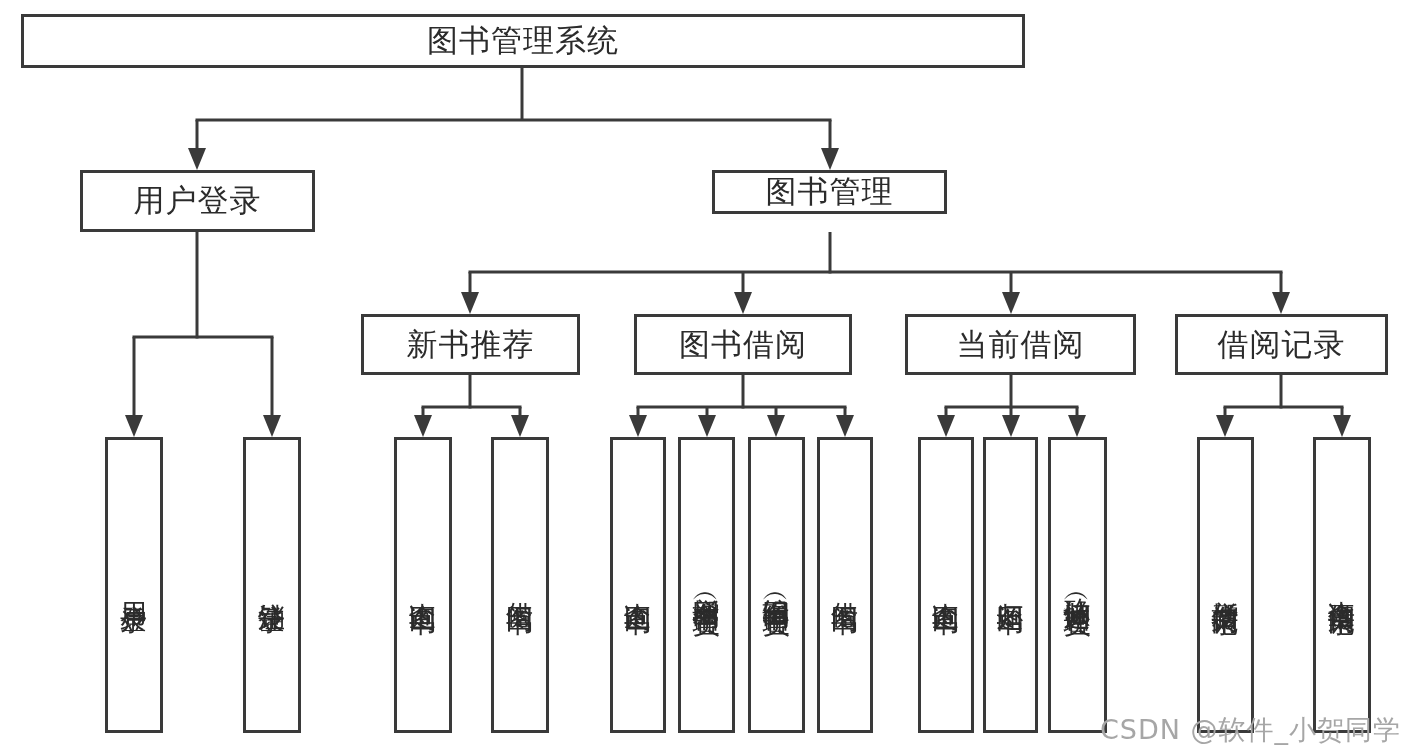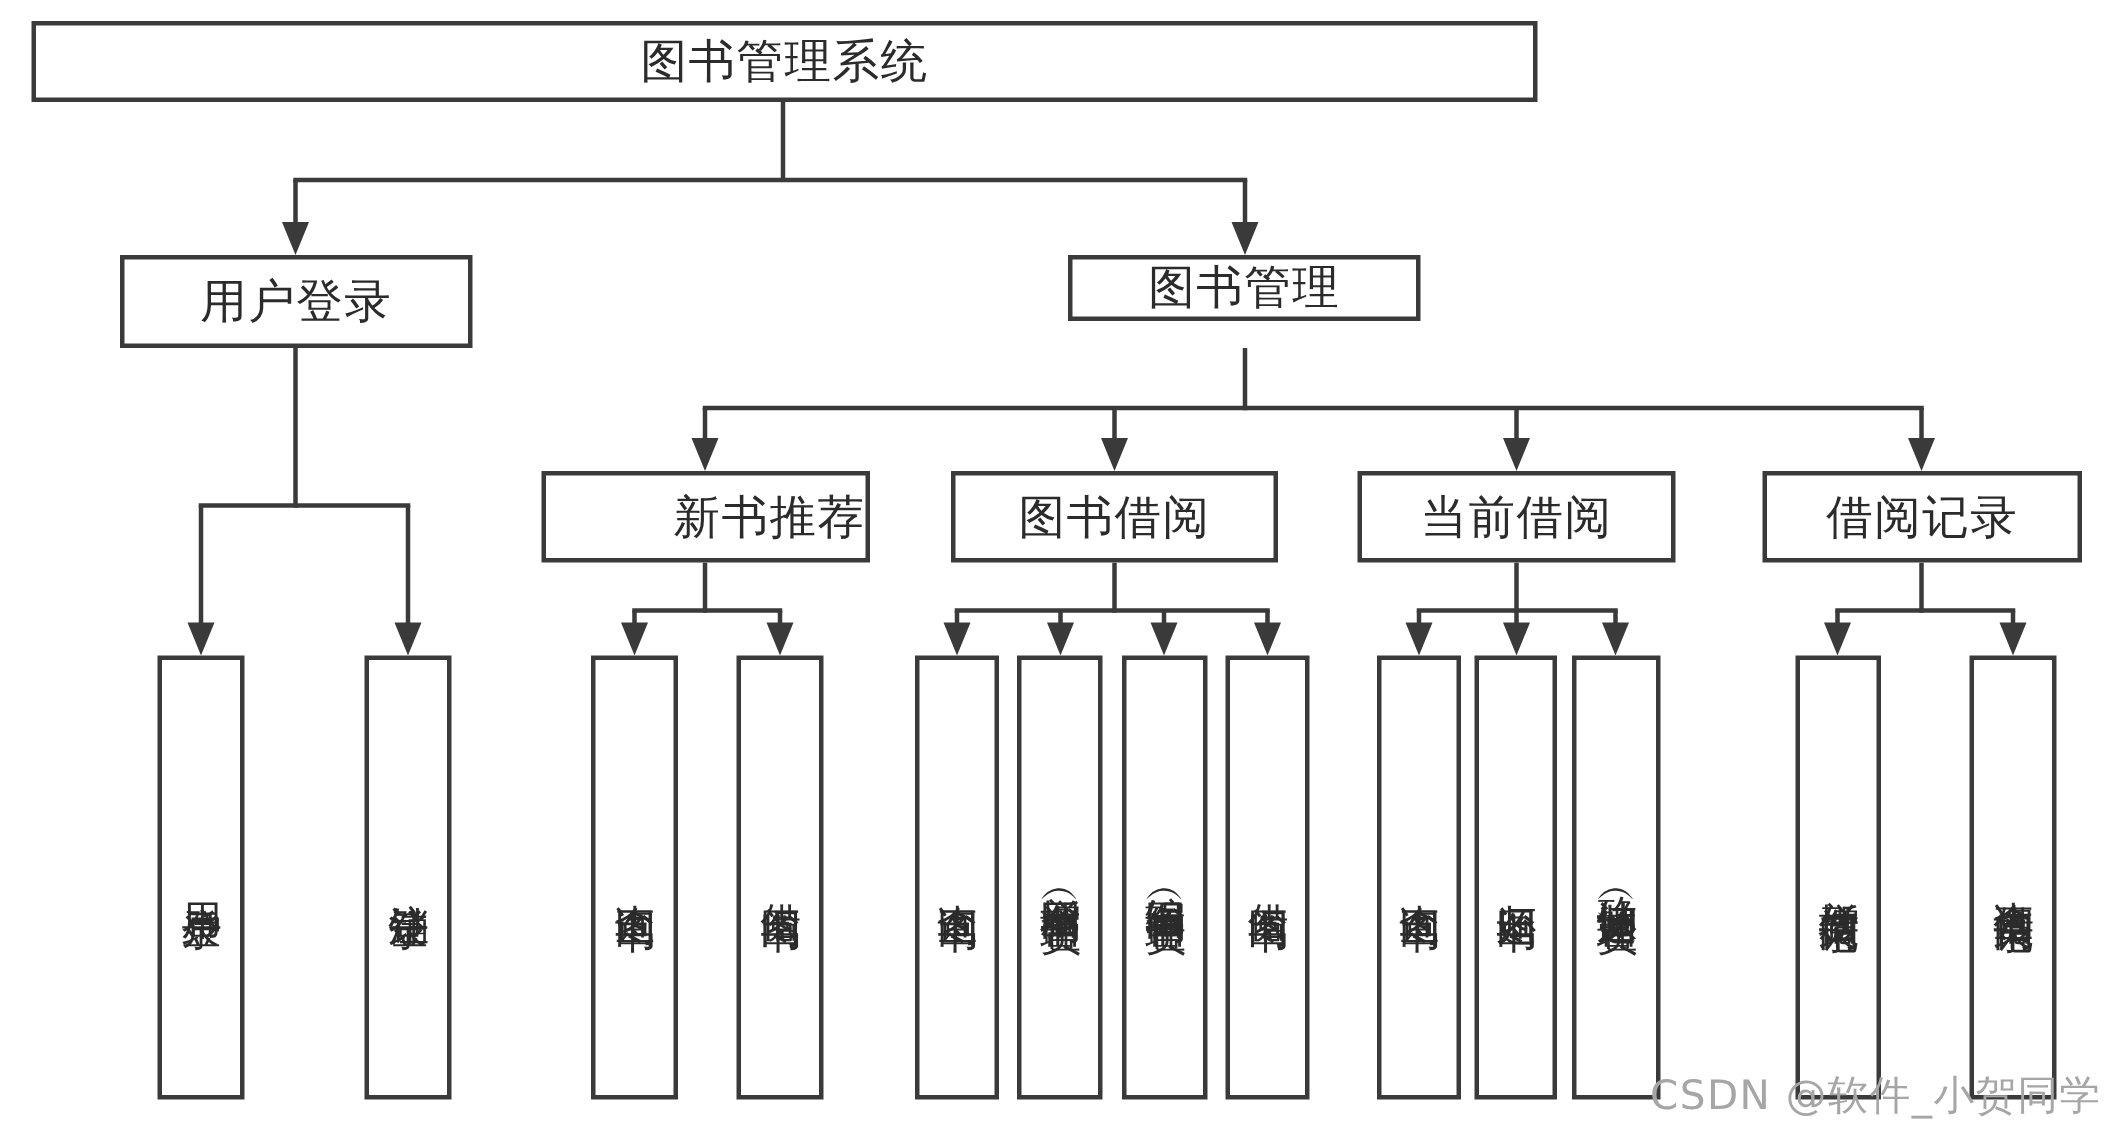--- a/index.html
+++ b/index.html
@@ -125,27 +125,27 @@
     <span>图书管理系统</span>
   </div>
 
   <div class="box box-h" style="left:80px; top:170px; width:235px; height:62px;">
     <span>用户登录</span>
   </div>
   <div class="box box-h" style="left:712px; top:170px; width:235px; height:44px;">
     <span>图书管理</span>
   </div>
 
-  <div class="box box-h" style="left:361px; top:314px; width:219px; height:61px;justify-content:flex-end;">
+  <div class="box box-h" style="left:361px; top:314px; width:219px; height:61px;">
     <span>新书推荐</span>
   </div>
   <div class="box box-h" style="left:634px; top:314px; width:218px; height:61px;justify-content:center;">
     <span>图书借阅</span>
   </div>
-  <div class="box box-h" style="left:905px; top:314px; width:212px; height:61px;">
+  <div class="box box-h" style="left:905px; top:314px; width:231px; height:61px;">
     <span>当前借阅</span>
   </div>
   <div class="box box-h" style="left:1175px; top:314px; width:213px; height:61px;">
     <span>借阅记录</span>
   </div>
 
   <div class="box box-v" style="left:105px; top:437px; width:58px; height:296px;">
     <span>用户登录</span>
   </div>
   <div class="box box-v" style="left:243px; top:437px; width:58px; height:296px;">

